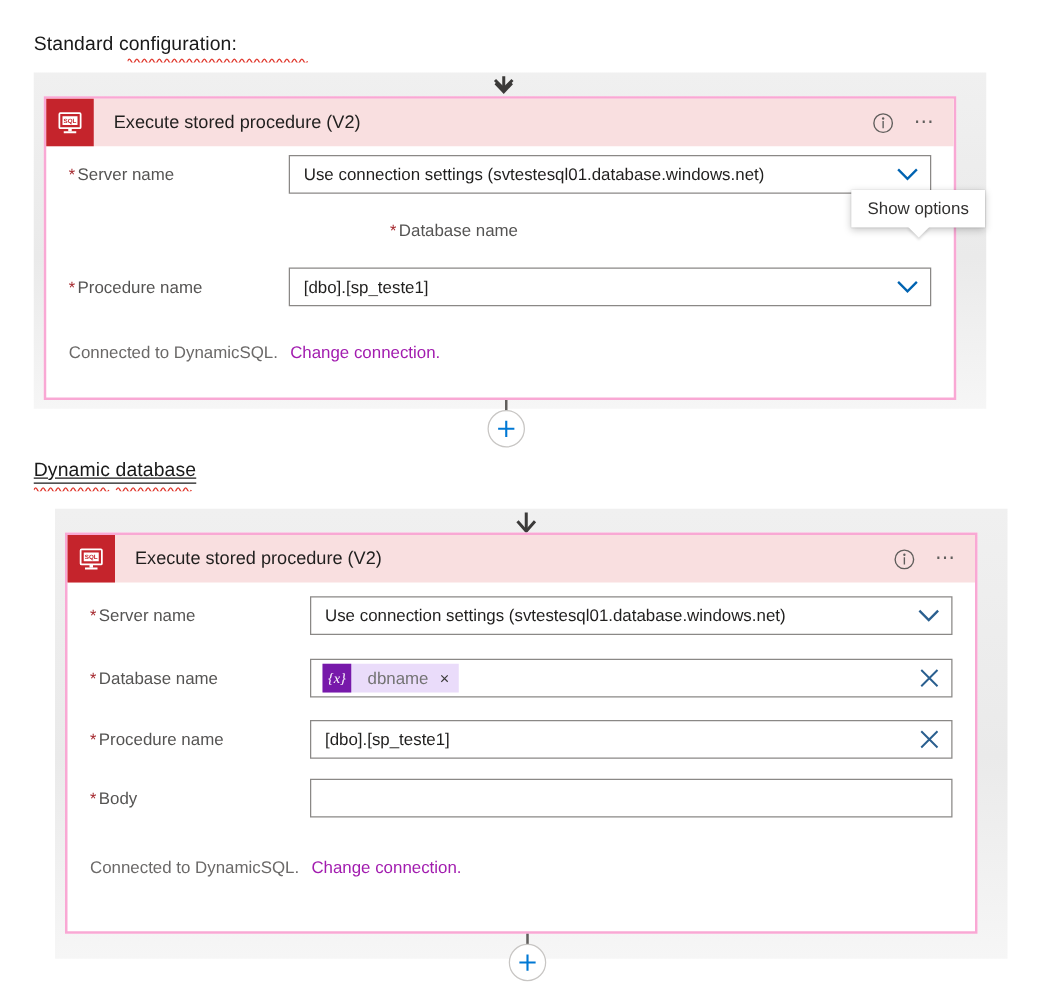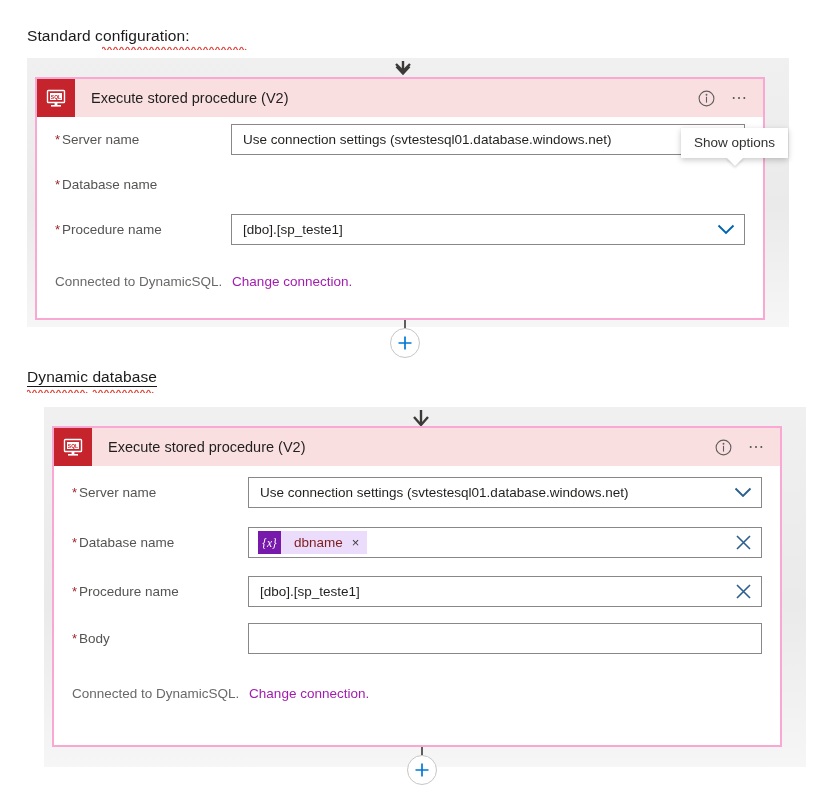--- a/index.html
+++ b/index.html
@@ -31,20 +31,21 @@
   .heading.h2 { left: 27px; top: 368px; }
   .squiggle-svg {
     position: absolute;
     left: 0;
     bottom: -5px;
     height: 5px;
   }
   .underline-solid {
     border-bottom: 1px solid #1a1a1a;
     padding-bottom: 1px;
+    text-decoration: underline;
   }
 
   
   .canvas {
     position: absolute;
     background: linear-gradient(180deg, #f0f0f0 0%, #eaeaea 55%, #f6f6f6 100%);
   }
   .canvas.c1 { left: 27px; top: 58px; width: 762px; height: 269px; }
   .canvas.c2 { left: 44px; top: 407px; width: 762px; height: 360px; }
 
@@ -107,20 +108,21 @@
   }
 
   
   .card-body {
     padding: 0 18px;
   }
   .form-row {
     display: flex;
     align-items: center;
     height: 45px;
+    justify-content: center;
   }
   .field-label {
     width: 176px;
     flex: 0 0 176px;
     font-size: 13.5px;
     color: #555453;
     white-space: nowrap;
   }
   .req-star {
     color: #a4262c;
@@ -172,21 +174,21 @@
     font-size: 11.5px;
     font-style: italic;
     display: flex;
     align-items: center;
     justify-content: center;
     font-family: "Liberation Serif", serif;
     flex: 0 0 auto;
   }
   .token-text {
     font-size: 13.5px;
-    color: #7f1d1d;
+    color: #737373;
     margin-left: 13px;
   }
   .token-remove {
     margin-left: 9px;
     font-size: 13px;
     color: #3b3a39;
     line-height: 1;
   }
 
   
@@ -235,20 +237,21 @@
   
   .tooltip {
     position: absolute;
     background: #ffffff;
     box-shadow: 0 1.6px 6px rgba(0,0,0,0.22), 0 0.3px 1px rgba(0,0,0,0.14);
     padding: 7px 13px 8px 13px;
     font-size: 13.5px;
     color: #323130;
     white-space: nowrap;
     z-index: 40;
+    margin-top: 24px;
   }
   .tooltip .tip-tail {
     position: absolute;
     left: 50%;
     bottom: -8px;
     margin-left: -9px;
     width: 0;
     height: 0;
     border-left: 9px solid transparent;
     border-right: 9px solid transparent;

